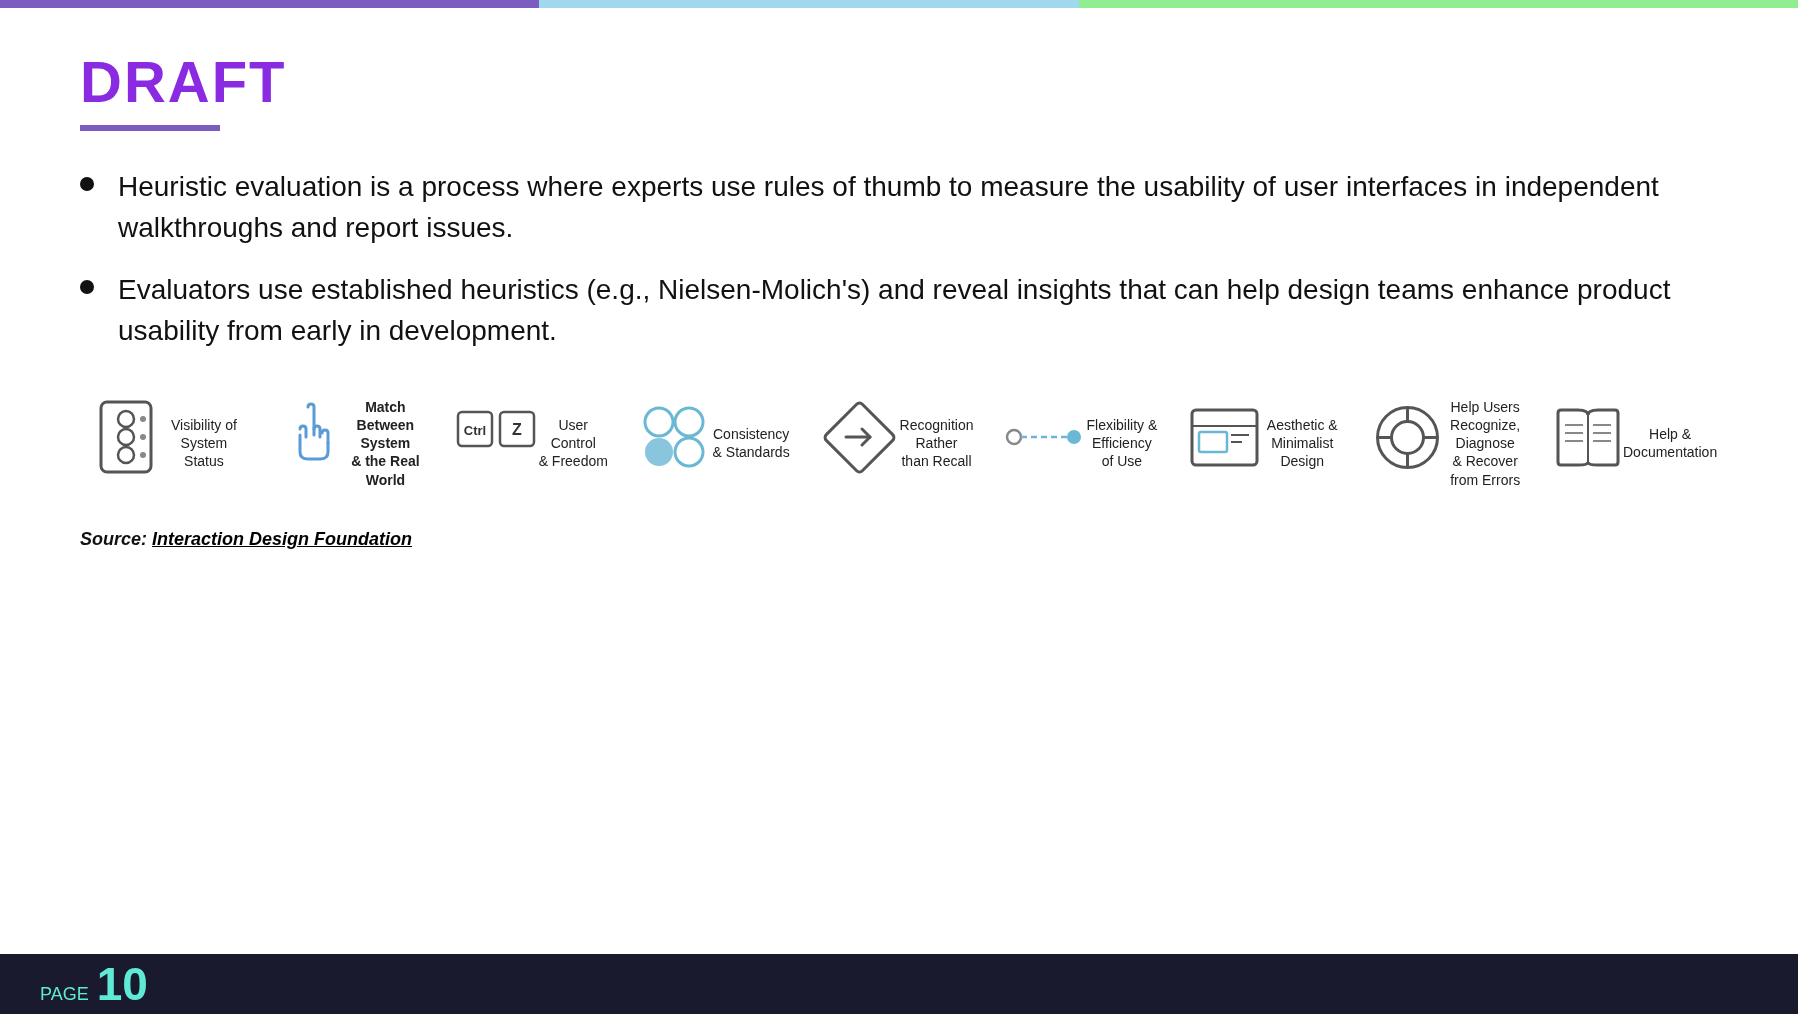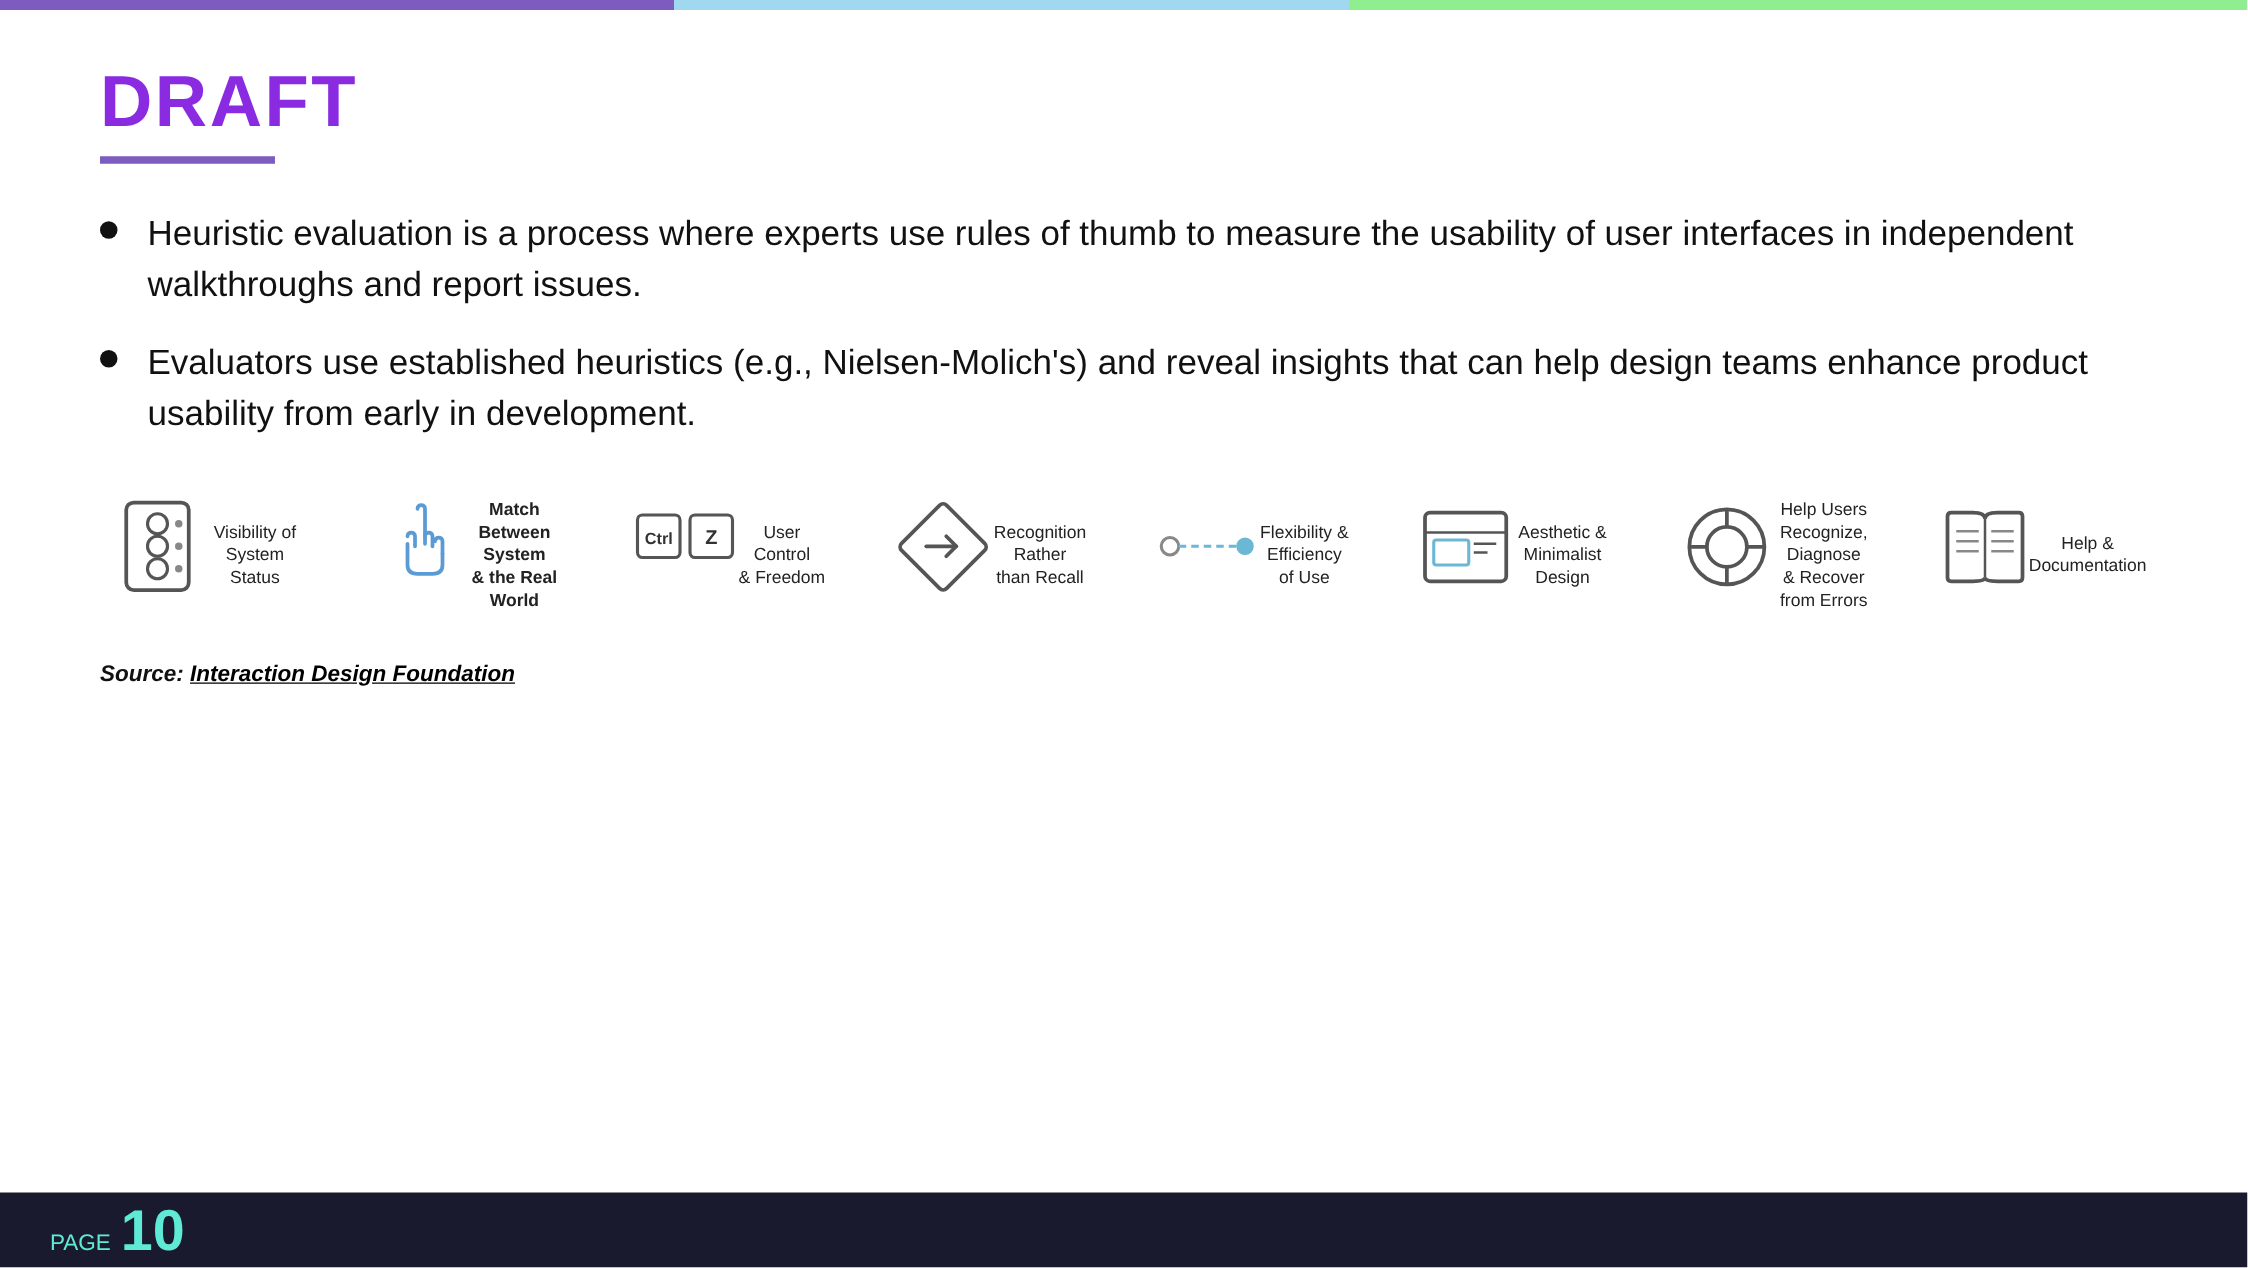--- a/index.html
+++ b/index.html
@@ -258,20 +258,32 @@
 
           <rect x="2" y="10" width="34" height="34" rx="4" ry="4" fill="none" stroke="#555" stroke-width="2.5"></rect>
           <text x="19" y="33" text-anchor="middle" font-size="13" font-weight="bold" fill="#333" font-family="Arial">Ctrl</text>
           <rect x="44" y="10" width="34" height="34" rx="4" ry="4" fill="none" stroke="#555" stroke-width="2.5"></rect>
           <text x="61" y="33" text-anchor="middle" font-size="16" font-weight="bold" fill="#333" font-family="Arial">Z</text>
         </svg>
       </div>
       <span class="heuristic-label">User Control<br>&amp; Freedom</span>
     </div>
 
+    <div class="heuristic-item">
+      <div class="heuristic-icon">
+        <svg width="70" height="70" viewBox="0 0 70 70">
+
+          <circle cx="20" cy="20" r="14" fill="none" stroke="#6bb8d4" stroke-width="3"></circle>
+          <circle cx="50" cy="20" r="14" fill="none" stroke="#6bb8d4" stroke-width="3"></circle>
+          <circle cx="20" cy="50" r="14" fill="#6bb8d4" opacity="0.8"></circle>
+          <circle cx="50" cy="50" r="14" fill="none" stroke="#6bb8d4" stroke-width="3"></circle>
+        </svg>
+      </div>
+      <span class="heuristic-label">Consistency &amp; Standards</span>
+    </div>
 
 
     <div class="heuristic-item">
       <div class="heuristic-icon">
         <svg width="75" height="75" viewBox="0 0 75 75">
 
           <rect x="12" y="12" width="51" height="51" rx="4" ry="4" transform="rotate(45 37.5 37.5)" fill="none" stroke="#555" stroke-width="3"></rect>
 
           <polyline points="24,37 48,37" stroke="#555" stroke-width="3" stroke-linecap="round"></polyline>
           <polyline points="40,29 48,37 40,45" stroke="#555" stroke-width="3" stroke-linecap="round" stroke-linejoin="round" fill="none"></polyline>

